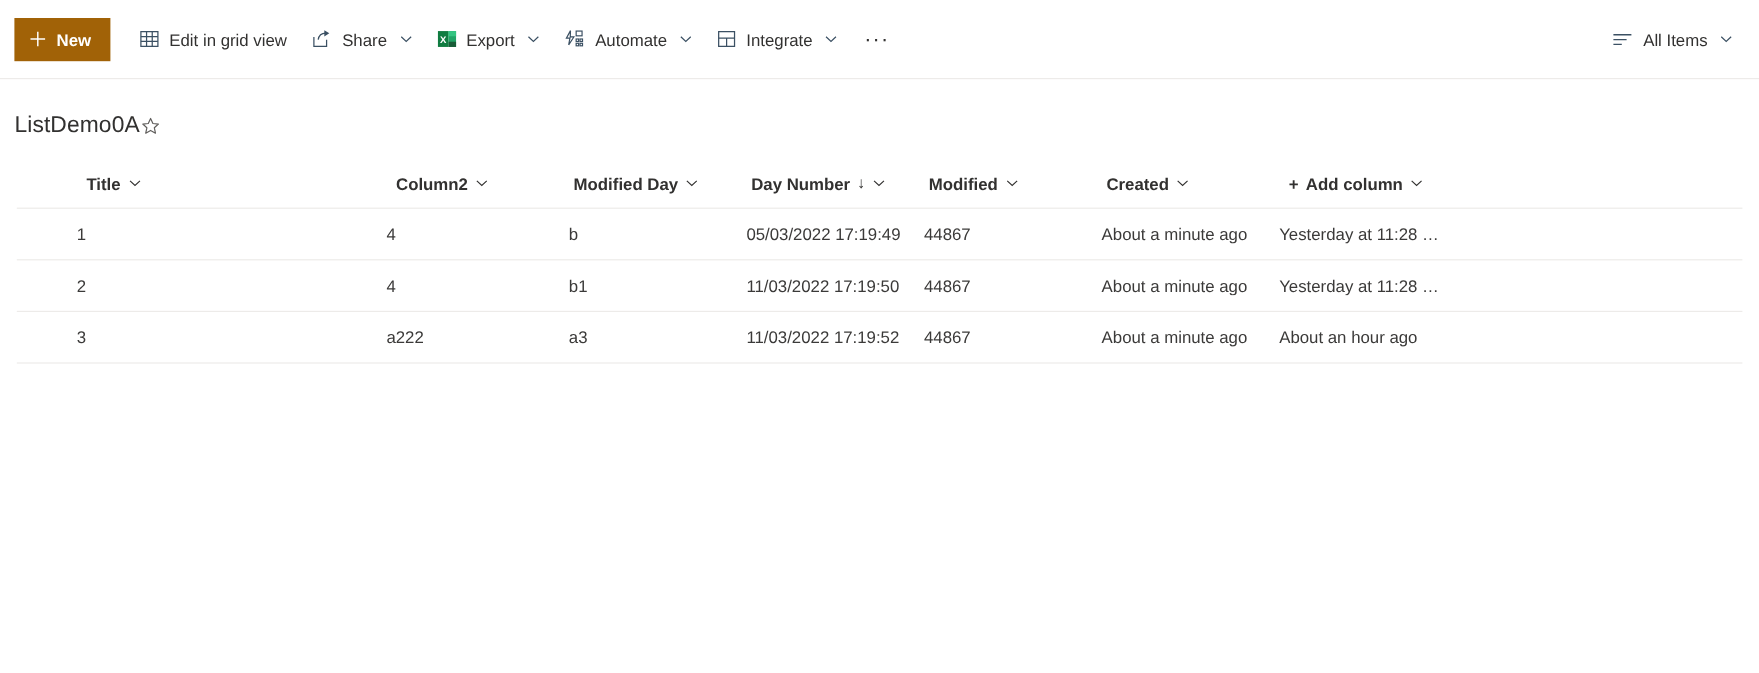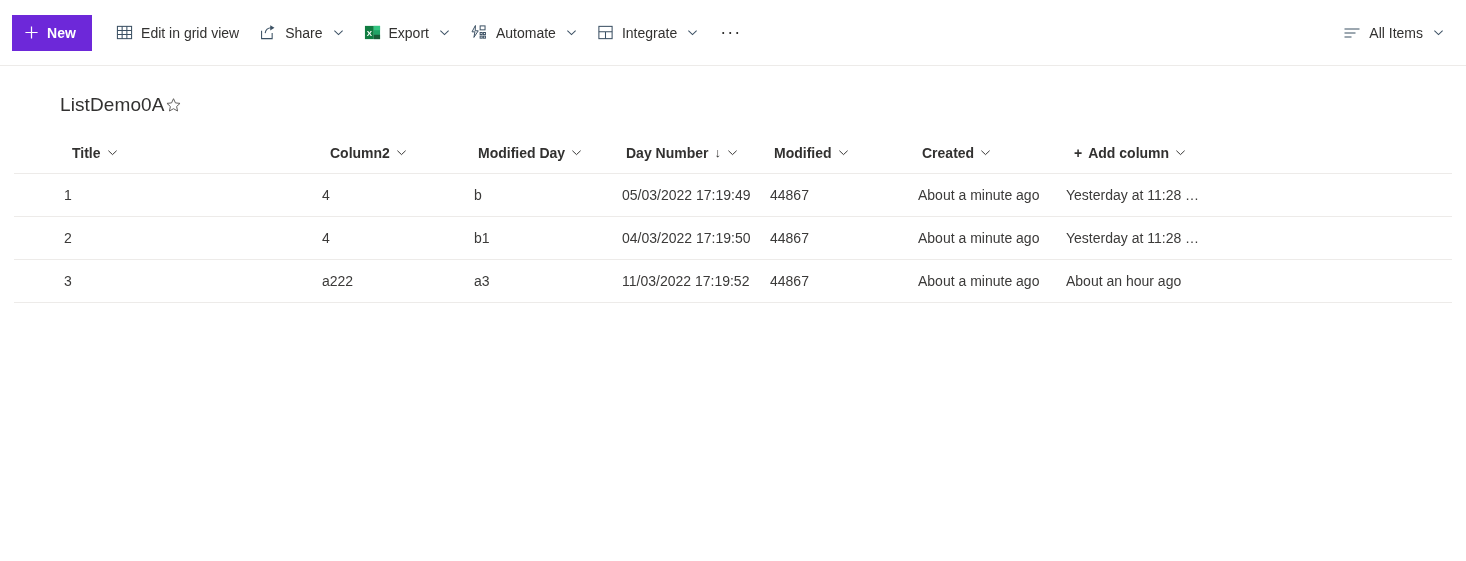--- a/index.html
+++ b/index.html
@@ -23,21 +23,21 @@
     padding: 0 12px 0 12px;
     border-bottom: 1px solid #edebe9;
   }
   .cmd-left { display: flex; align-items: center; gap: 0px; }
   .cmd-right { margin-left: auto; display: flex; align-items: center; }
 
   .new-button {
     display: flex;
     align-items: center;
     gap: 8px;
-    background: #6d28d9;
+    background: #a16207;
     color: #ffffff;
     height: 36px;
     padding: 0 16px 0 12px;
     border: none;
     font-size: 14px;
     font-family: "Liberation Sans", sans-serif;
     cursor: pointer;
     margin-right: 14px;
   }
   .new-button .label { font-weight: 600; letter-spacing: .1px; }
@@ -70,21 +70,20 @@
 
   .icon { display: inline-flex; align-items: center; justify-content: center; flex: none; }
 
   
   .title-row {
     display: flex;
     align-items: center;
     gap: 0;
     padding: 26px 0 0 12px;
     height: 52px;
-    margin-left: 48px;
   }
   .list-title {
     font-size: 19px;
     font-weight: 400;
     color: #323130;
     letter-spacing: .1px;
   }
   .star-icon { cursor: pointer; }
 
   
@@ -366,21 +365,21 @@
     <div class="cell col-daynum">44867</div>
     <div class="cell col-modified">About a minute ago</div>
     <div class="cell col-created">Yesterday at 11:28 PM</div>
     <div class="cell col-add"></div>
   </div>
 
   <div class="row body-row">
     <div class="cell col-title">2</div>
     <div class="cell col-c1">4</div>
     <div class="cell col-c2">b1</div>
-    <div class="cell col-modday">04/03/2022 17:19:50</div>
+    <div class="cell col-modday">11/03/2022 17:19:50</div>
     <div class="cell col-daynum">44867</div>
     <div class="cell col-modified">About a minute ago</div>
     <div class="cell col-created">Yesterday at 11:28 PM</div>
     <div class="cell col-add"></div>
   </div>
 
   <div class="row body-row">
     <div class="cell col-title">3</div>
     <div class="cell col-c1">a222</div>
     <div class="cell col-c2">a3</div>

